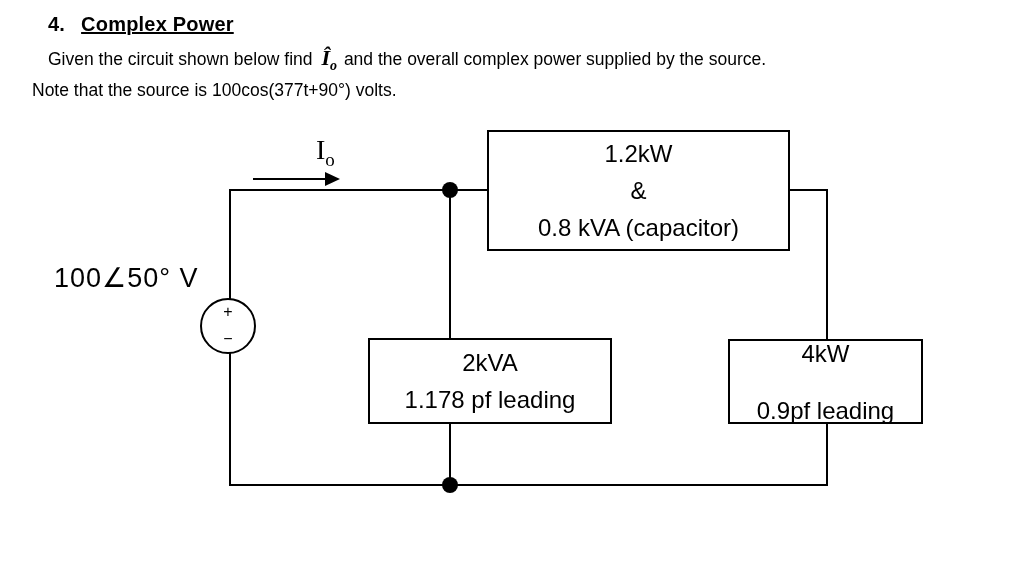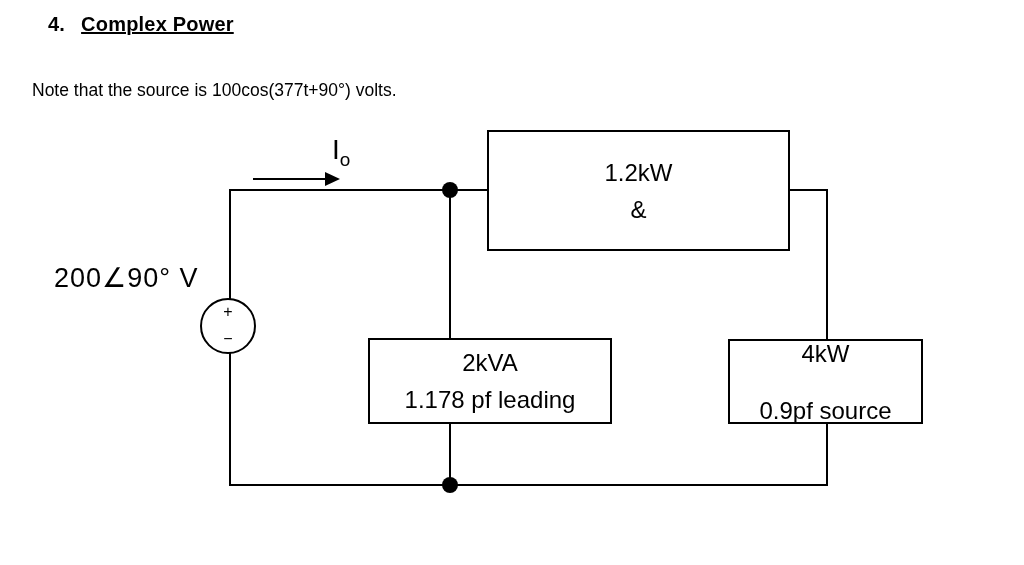--- a/index.html
+++ b/index.html
@@ -126,73 +126,80 @@
     left: 325px;
     top: 172px;
     width: 0;
     height: 0;
     border-left: 15px solid #000000;
     border-top: 7px solid transparent;
     border-bottom: 7px solid transparent;
   }
   .io-label {
     position: absolute;
-    left: 332px;
+    left: 316px;
     top: 134px;
     font-size: 28px;
     white-space: nowrap;
+    font-family: Liberation Serif, serif;
   }
   .io-label sub {
     font-size: 19px;
     line-height: 0;
   }
 </style>
 </head>
 <body>
 
 <div class="stage">
 
   <div class="title-row">
     <span class="title-num">4.</span><span class="title-text">Complex Power</span>
   </div>
 
+  <div class="statement">
+    <span>Given the circuit shown below find</span>
+    <span class="math-i"><span>Î</span><sub>o</sub></span>
+    <span>and the overall complex power supplied by the source.</span>
+  </div>
 
   <div class="note-line">Note that the source is 100cos(377t+90°) volts.</div>
 
   <div class="wire" style="left:229px; top:189px; width:259px; height:2px;"></div>
   <div class="wire" style="left:790px; top:189px; width:38px; height:2px;"></div>
   <div class="wire" style="left:229px; top:189px; width:2px; height:111px;"></div>
   <div class="wire" style="left:229px; top:352px; width:2px; height:134px;"></div>
   <div class="wire" style="left:449px; top:189px; width:2px; height:150px;"></div>
   <div class="wire" style="left:449px; top:423px; width:2px; height:63px;"></div>
   <div class="wire" style="left:826px; top:189px; width:2px; height:151px;"></div>
   <div class="wire" style="left:826px; top:423px; width:2px; height:63px;"></div>
   <div class="wire" style="left:229px; top:484px; width:599px; height:2px;"></div>
 
   <div class="dot" style="left:442px; top:182px;"></div>
   <div class="dot" style="left:442px; top:477px;"></div>
 
   <div class="arrow-shaft"></div>
   <div class="arrow-head"></div>
   <div class="io-label"><span>I</span><sub>o</sub></div>
 
-  <div class="src-label">200∠90° V</div>
+  <div class="src-label">100∠50° V</div>
   <div class="src-circle">
     <div class="src-plus">+</div>
     <div class="src-minus">−</div>
   </div>
 
   <div class="load-box" style="left:487px; top:130px; width:303px; height:121px;">
     <div class="bline">1.2kW</div>
     <div class="bline">&amp;</div>
+    <div class="bline">0.8 kVA (capacitor)</div>
   </div>
 
   <div class="load-box" style="left:328px; top:338px; width:244px; height:86px;margin-left:40px;">
     <div class="bline">2kVA</div>
     <div class="bline">1.178 pf leading</div>
   </div>
 
   <div class="load-box" style="left:728px; top:339px; width:195px; height:85px;gap:20px;">
     <div class="bline">4kW</div>
-    <div class="bline">0.9pf source</div>
+    <div class="bline">0.9pf leading</div>
   </div>
 
 </div>
 
 </body></html>

